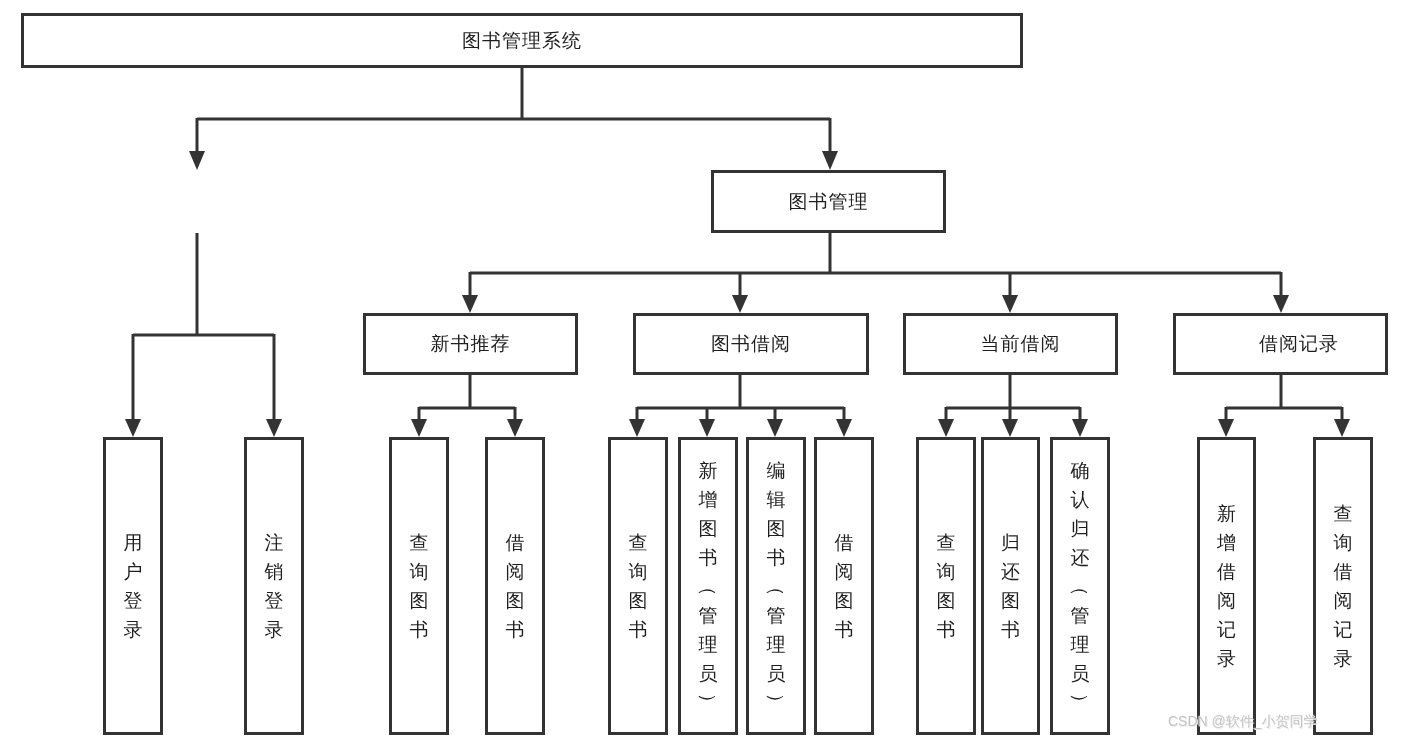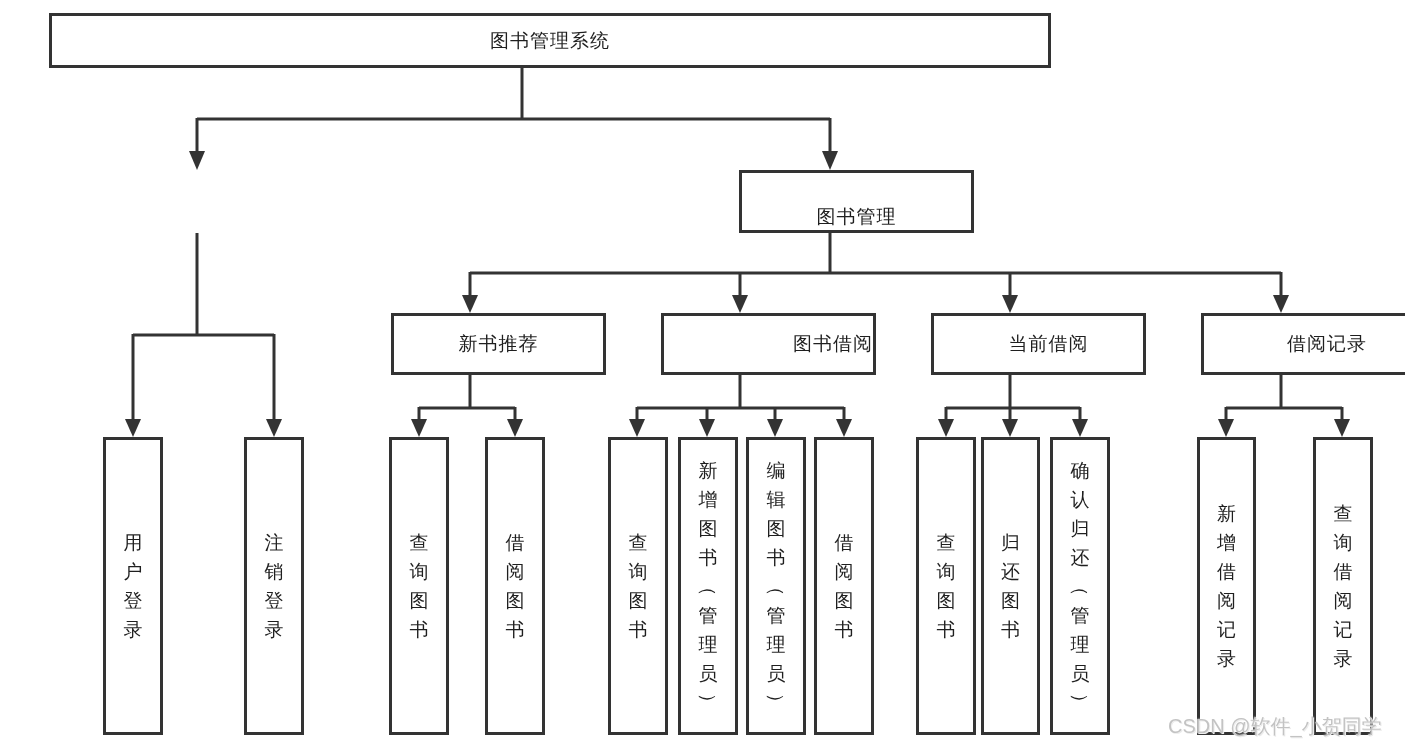--- a/index.html
+++ b/index.html
@@ -16,21 +16,20 @@
     position: absolute;
     box-sizing: border-box;
     border: 3px solid #333333;
     background: #ffffff;
     display: flex;
     align-items: center;
     justify-content: center;
     font-size: 19px;
     color: #1f1f1f;
     letter-spacing: 1px;
-    margin-left: 28px;
   }
   .vbox {
     position: absolute;
     box-sizing: border-box;
     border: 3px solid #333333;
     background: #ffffff;
     display: flex;
     align-items: center;
     justify-content: center;
   }
@@ -44,21 +43,21 @@
     font-size: 19px;
     line-height: 29px;
     color: #1f1f1f;
     text-align: center;
   }
   .vchar.rot { transform: rotate(90deg); }
   .watermark {
     position: absolute;
     left: 1168px;
     top: 713px;
-    font-size: 20px;
+    font-size: 14px;
     color: #c3c3c3;
     text-shadow: 0 0 2px #ffffff, 1px 1px 0 #e9e9e9;
     white-space: nowrap;
     z-index: 5;
   }
 </style>
 </head>
 <body>
 
 <div class="canvas">
@@ -129,28 +128,28 @@
       <polygon points="1072,419 1088,419 1080,437"></polygon>
       <polygon points="1218,419 1234,419 1226,437"></polygon>
       <polygon points="1334,419 1350,419 1342,437"></polygon>
     </g>
   </svg>
 
   <div class="hbox" style="left:21px; top:13px; width:1002px; height:55px;">
     <span>图书管理系统</span>
   </div>
 
-  <div class="hbox" style="left:711px; top:170px; width:235px; height:63px;align-items:flex-end;">
+  <div class="hbox" style="left:711px; top:170px; width:235px; height:63px;">
     <span>图书管理</span>
   </div>
 
   <div class="hbox" style="left:363px; top:313px; width:215px; height:62px;justify-content:center;">
     <span>新书推荐</span>
   </div>
-  <div class="hbox" style="left:633px; top:313px; width:215px; height:62px;justify-content:flex-end;">
+  <div class="hbox" style="left:633px; top:313px; width:236px; height:62px;">
     <span>图书借阅</span>
   </div>
   <div class="hbox" style="left:903px; top:313px; width:215px; height:62px;padding-left:20px;">
     <span>当前借阅</span>
   </div>
   <div class="hbox" style="left:1173px; top:313px; width:215px; height:62px;padding-left:37px;">
     <span>借阅记录</span>
   </div>
 
   <div class="vbox" style="left:103px; top:437px; width:60px; height:298px;">

